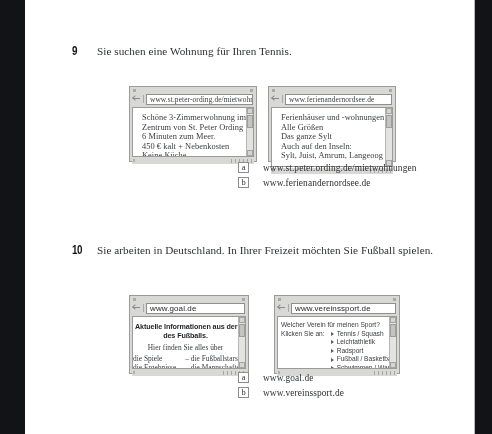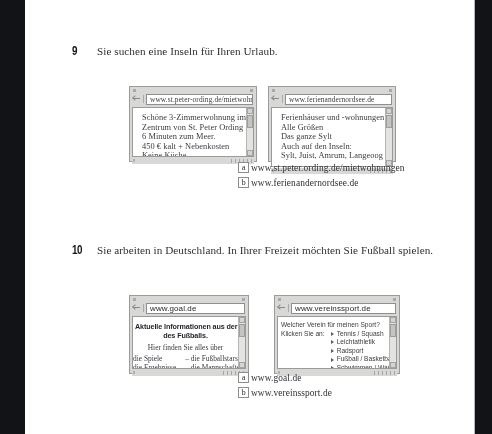--- a/index.html
+++ b/index.html
@@ -334,37 +334,37 @@
     display: flex;
     align-items: center;
     justify-content: center;
     font-family: "Liberation Serif", serif;
     font-size: 8.4px;
     color: #2e3034;
     background: #ffffff;
     flex: 0 0 auto;
   }
   .ans-text {
-    margin-left: 2px;
+    margin-left: 14px;
     font-size: 9.4px;
     color: #2e3034;
     white-space: nowrap;
     letter-spacing: 0.1px;
   }
 </style>
 </head>
 <body>
 
 <div id="page">
   <div class="scan-edge-right"></div>
 
   <div class="question" style="top:44px;">
     <div class="q-head">
       <div class="q-num">9</div>
-      <div class="q-text">Sie suchen eine Inseln für Ihren Urlaub.</div>
+      <div class="q-text">Sie suchen eine Wohnung für Ihren Tennis.</div>
     </div>
 
     <div class="windows" style="height:100px;">
 
       <div class="win" style="left:104px; top:24px; width:128px; height:76px;">
         <div class="win-titlebar">
           <div class="win-tb-dot left"></div>
           <div class="win-tb-dot right"></div>
         </div>
         <div class="win-toolbar">

